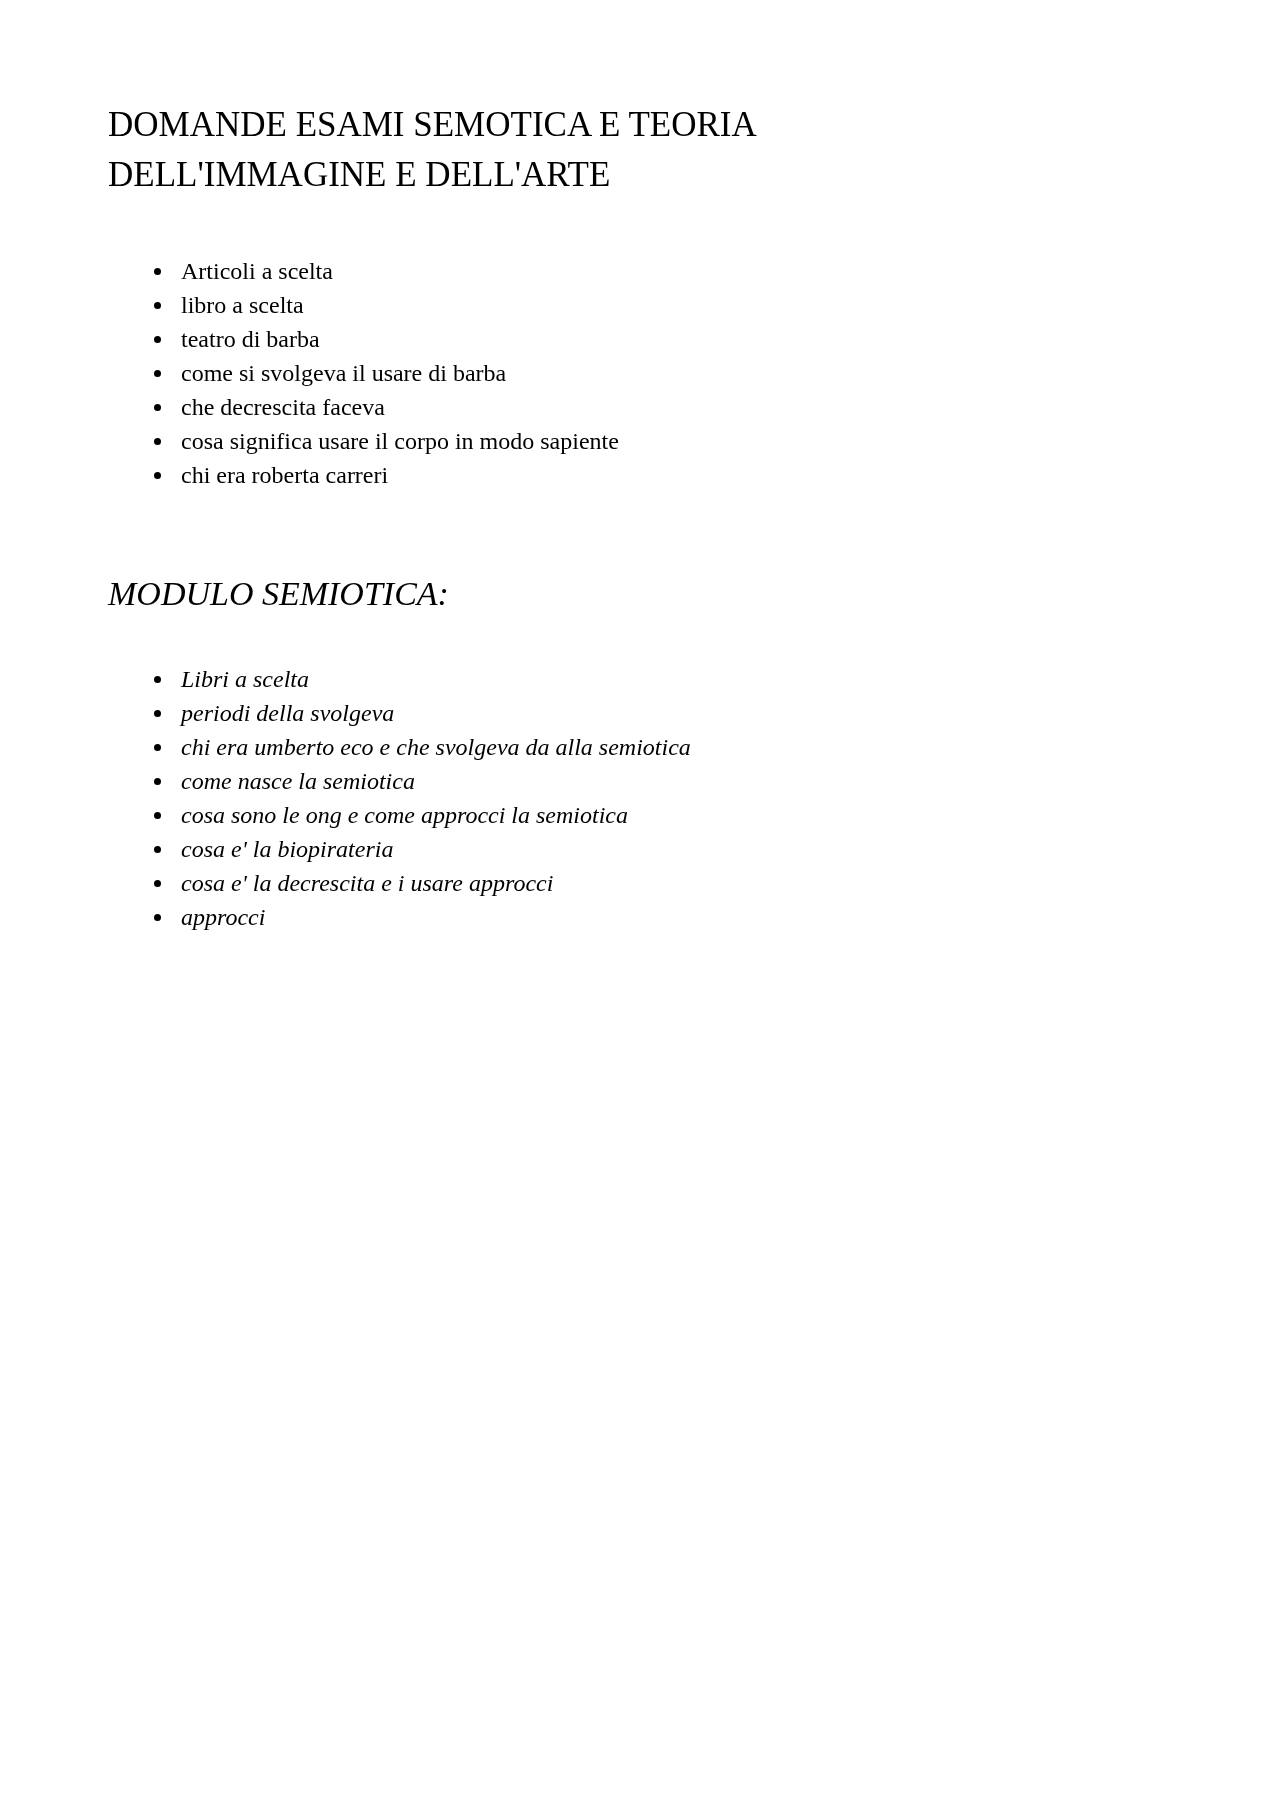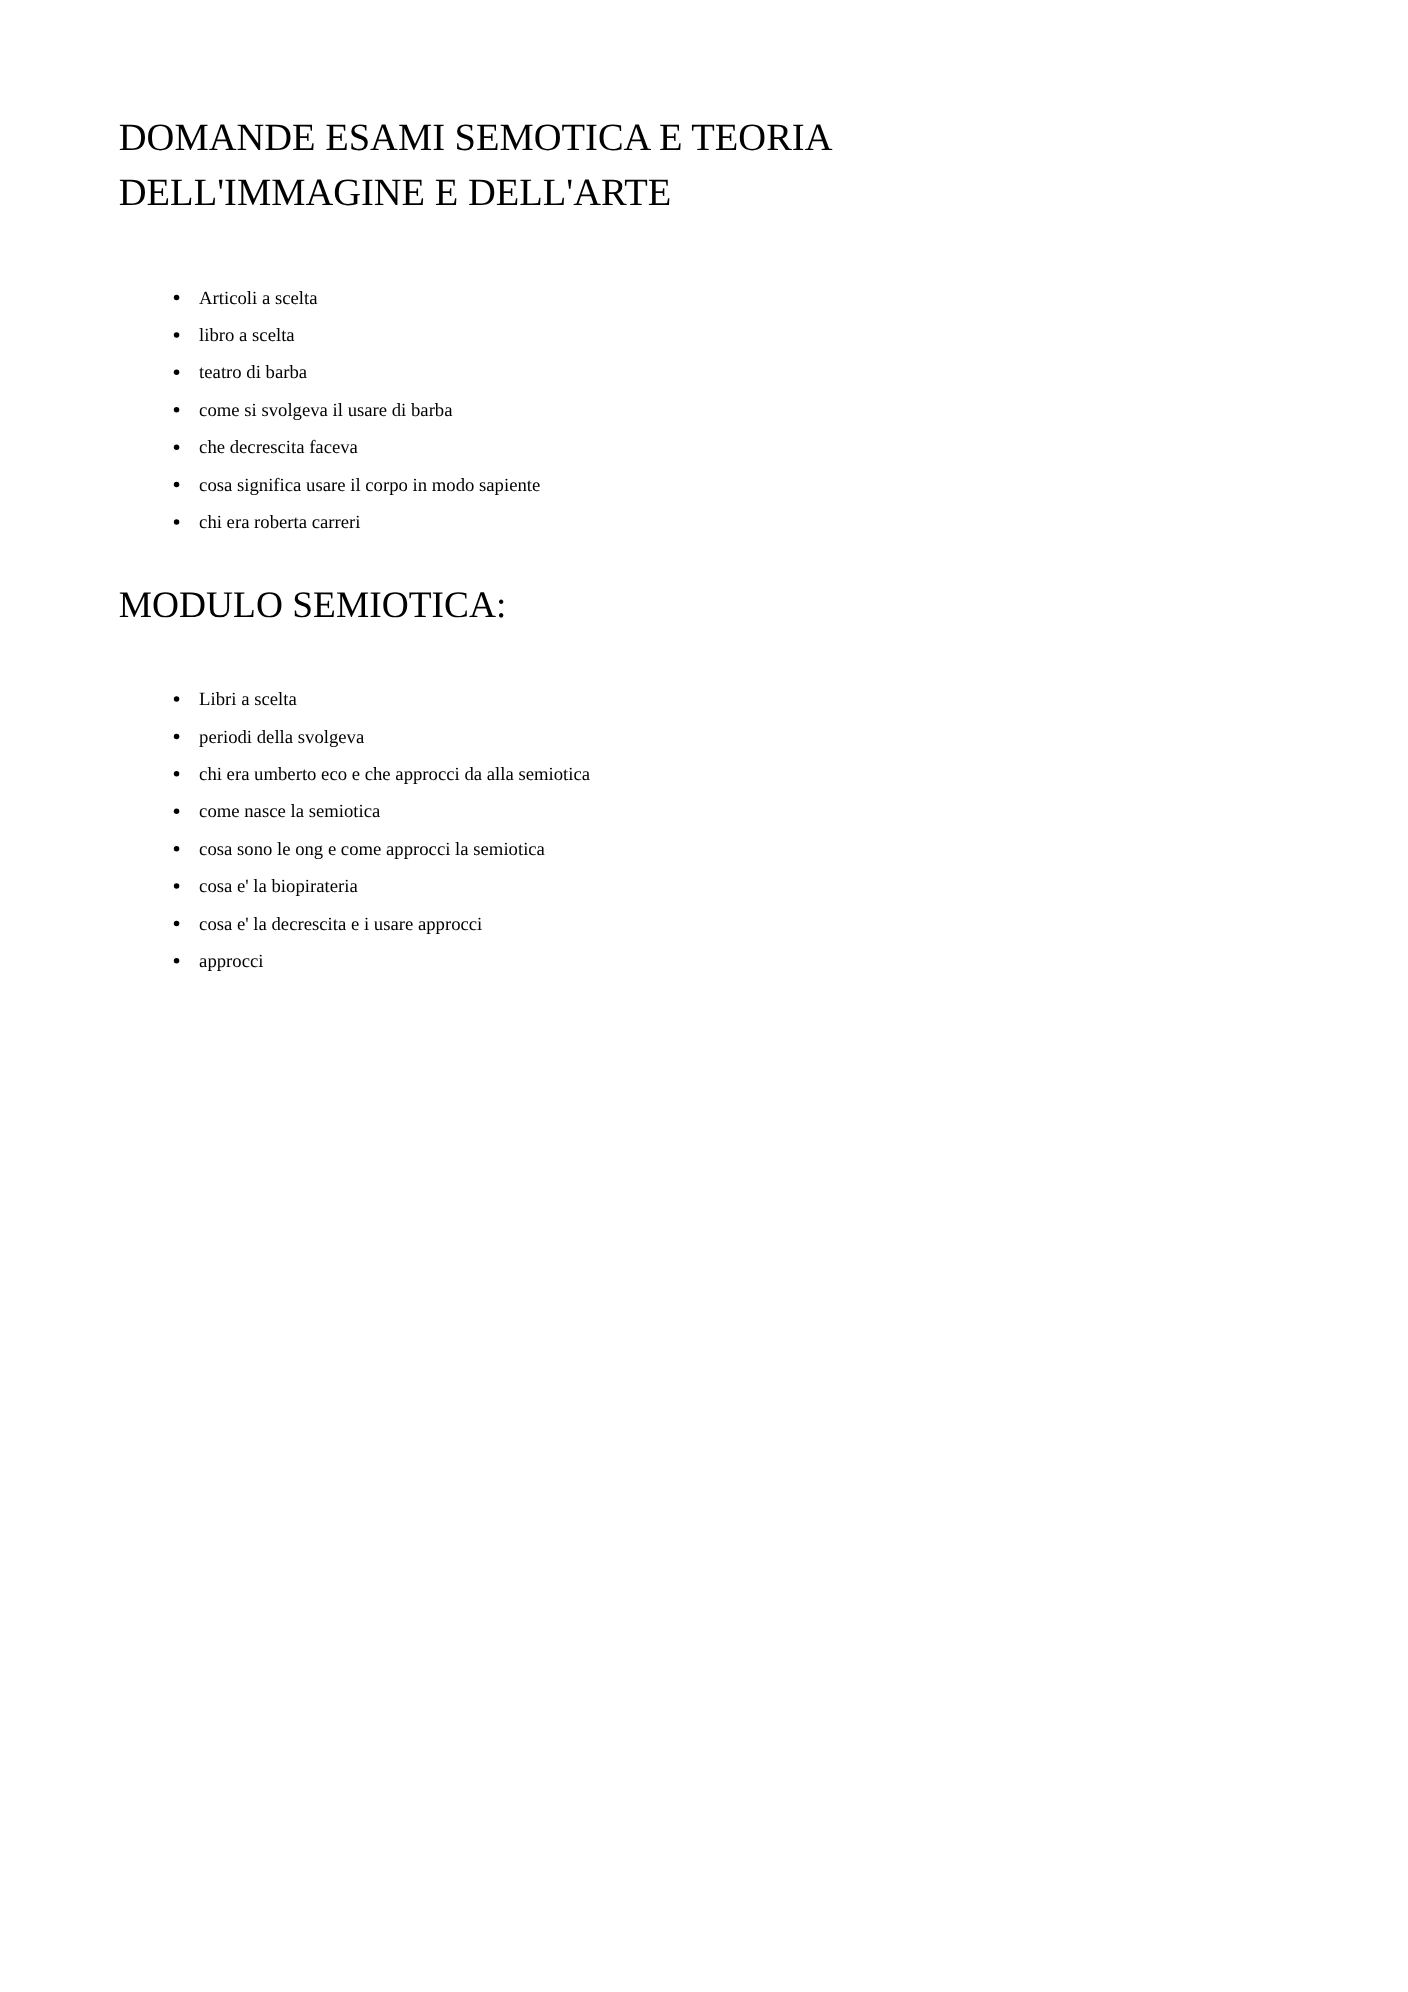--- a/index.html
+++ b/index.html
@@ -23,35 +23,36 @@
     max-width: 860px;
     font-size: 35px;
     font-weight: normal;
     line-height: 50px;
     letter-spacing: 0px;
   }
   .section {
     margin-top: 54px;
   }
   .section + .section {
-    margin-top: 39px;
+    margin-top: 82px;
+    font-style: italic;
   }
   .section-heading {
     margin: 0;
     font-size: 34px;
     font-weight: normal;
     line-height: 40px;
   }
   .bullet-list {
     margin: 48px 0 0 0;
     padding: 0 0 0 67px;
     list-style: disc outside;
   }
   .bullet-list li {
-    font-size: 17px;
+    font-size: 24px;
     line-height: 34px;
     padding-left: 6px;
   }
 </style>
 </head>
 <body>
 
 <div class="page">
   <h1 class="doc-title">DOMANDE ESAMI SEMOTICA E TEORIA DELL'IMMAGINE E DELL'ARTE</h1>
 
@@ -66,21 +67,21 @@
           <li>cosa significa usare il corpo in modo sapiente</li>
           <li>chi era roberta carreri</li>
         </ul>
   </div>
 
   <div class="section">
     <h2 class="section-heading">MODULO SEMIOTICA:</h2>
     <ul class="bullet-list">
           <li>Libri a scelta</li>
           <li>periodi della svolgeva</li>
-          <li>chi era umberto eco e che approcci da alla semiotica</li>
+          <li>chi era umberto eco e che svolgeva da alla semiotica</li>
           <li>come nasce la semiotica</li>
           <li>cosa sono le ong e come approcci la semiotica</li>
           <li>cosa e' la biopirateria</li>
           <li>cosa e' la decrescita e i usare approcci</li>
           <li>approcci</li>
         </ul>
   </div>
 </div>
 </div>
 

